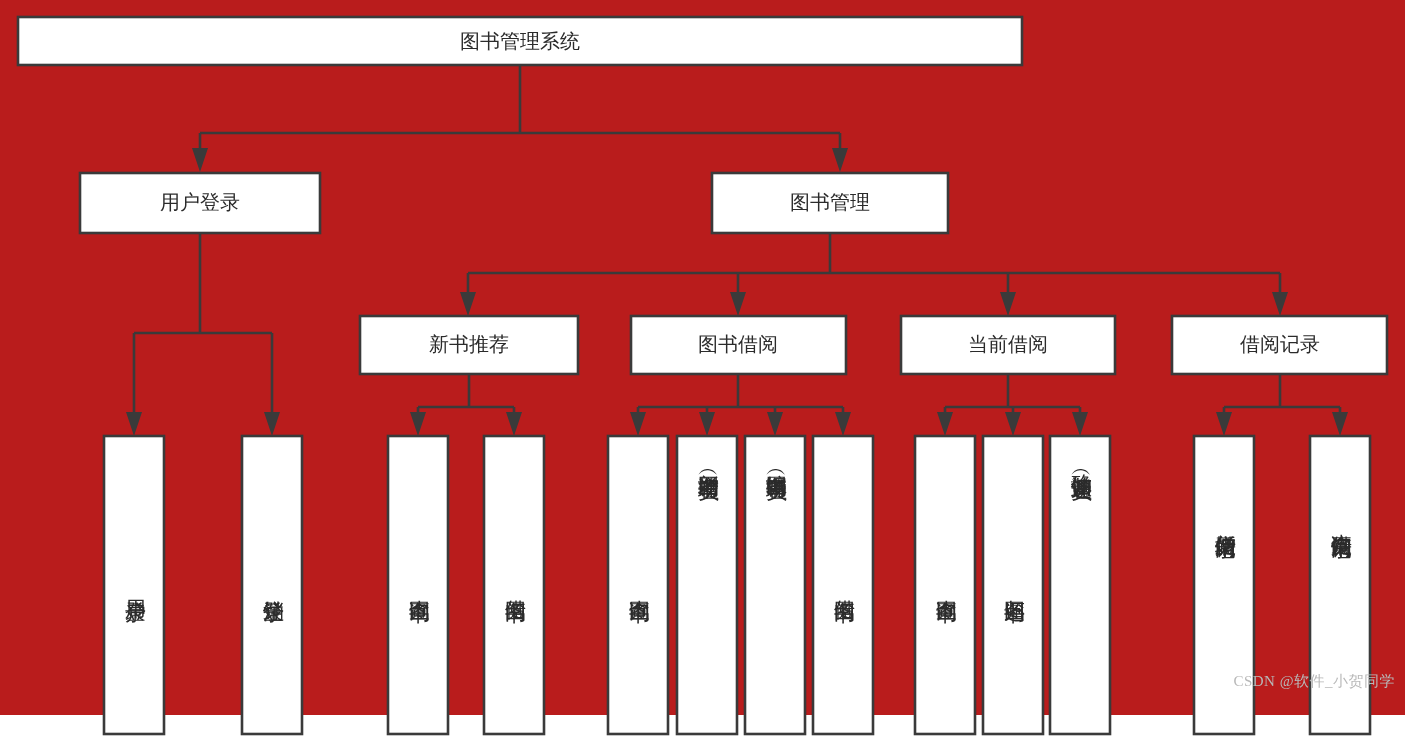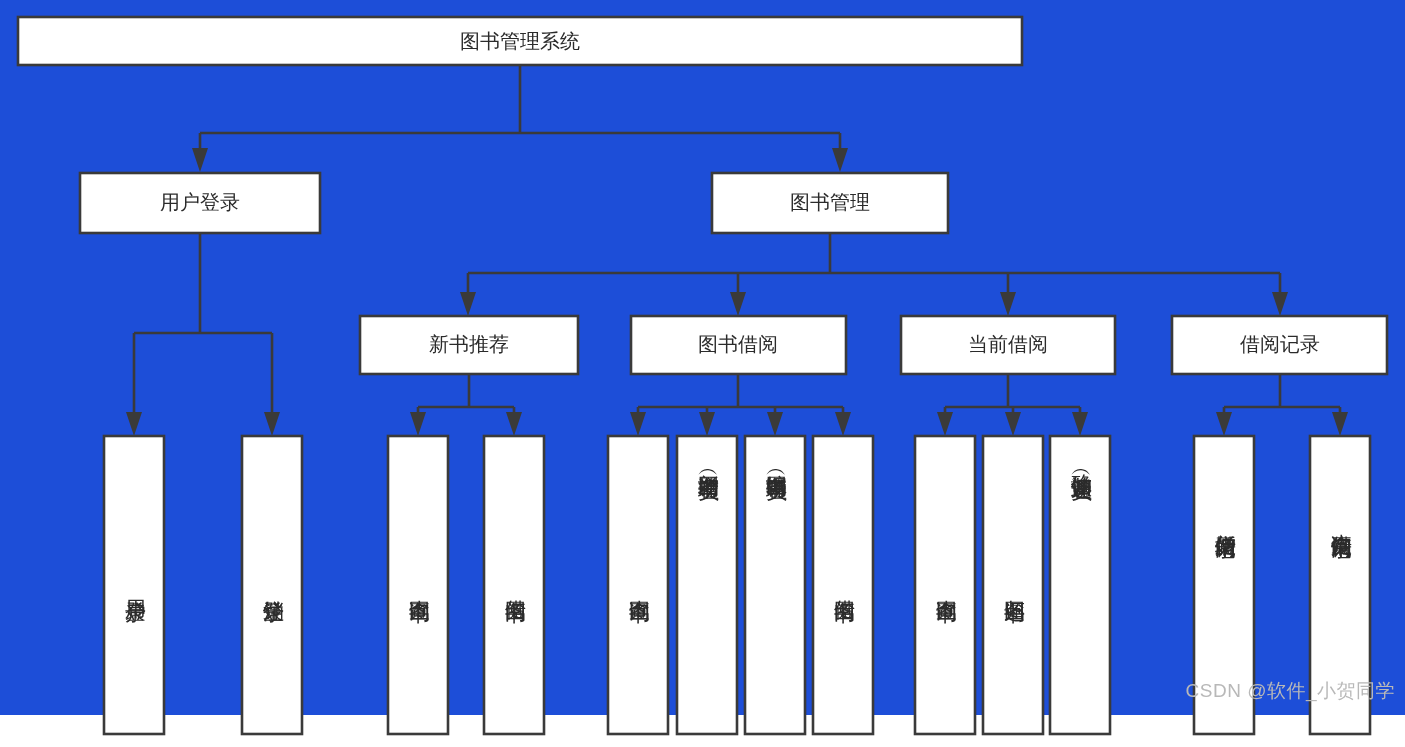--- a/index.html
+++ b/index.html
@@ -10,21 +10,21 @@
   body {
     width: 1405px;
     height: 747px;
     overflow: hidden;
     font-family: "Liberation Sans", "DejaVu Sans", sans-serif;
   }
   #diagram-root {
     position: relative;
     width: 1405px;
     height: 715px;
-    background: #1d4ed8;
+    background: #b91c1c;
   }
   svg.diagram-svg {
     position: absolute;
     top: 0;
     left: 0;
     width: 1405px;
     height: 747px;
   }
   .node-box {
     fill: #ffffff;
@@ -49,23 +49,23 @@
     dominant-baseline: middle;
     white-space: pre;
   }
   .node-label.vertical {
     font-size: 21px;
     letter-spacing: 1px;
   }
   .watermark {
     position: absolute;
     right: 10px;
-    bottom: 11px;
-    font-family: Liberation Sans, sans-serif;
-    font-size: 19px;
+    bottom: 24px;
+    font-family: Liberation Serif, serif;
+    font-size: 15px;
     color: #b8b8b8;
     letter-spacing: 0.5px;
     user-select: none;
     pointer-events: none;
   }
 </style>
 </head>
 <body>
 
 <div id="diagram-root">

